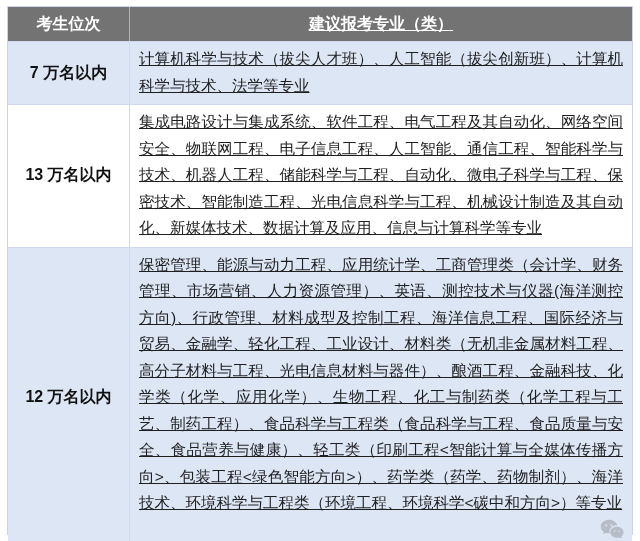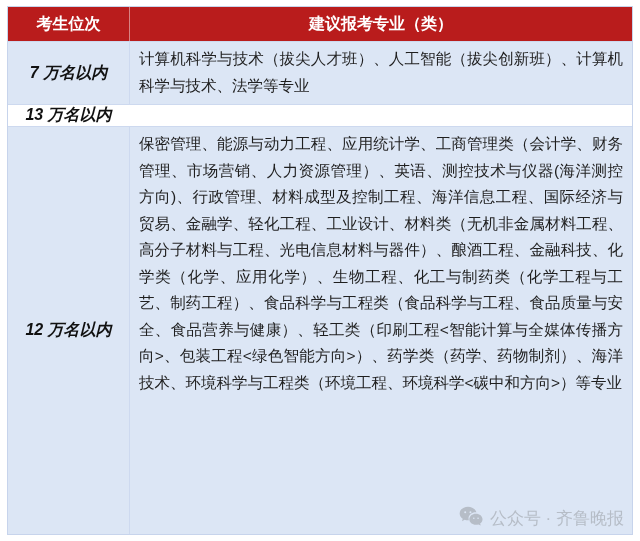--- a/index.html
+++ b/index.html
@@ -23,21 +23,21 @@
     display: flex;
     flex-direction: column;
   }
   .t-row {
     display: flex;
     flex-direction: row;
     border-top: 1px solid #cdd9ef;
   }
   .t-row.header-row {
     border-top: none;
-    background: #b91c1c;
+    background: #737373;
     min-height: 34px;
   }
   .t-row.stripe { background: #dce6f5; }
   .t-row.plain  { background: #ffffff; }
   .t-row.grow { flex: 1; }
 
   .cell {
     box-sizing: border-box;
   }
   .col-rank {
@@ -49,20 +49,21 @@
     text-align: center;
   }
   .col-majors {
     flex: 1;
     border-left: 1px solid #cdd9ef;
     padding: 4px 9px 5px 9px;
     font-size: 15.5px;
     line-height: 26.5px;
     color: #1f1f1f;
     text-align: justify;
+    text-decoration: underline;
   }
   .header-row .col-rank {
     color: #ffffff;
     font-weight: bold;
     font-size: 16px;
   }
   .header-row .col-majors {
     border-left: 1px solid rgba(255,255,255,0.45);
     display: flex;
     align-items: center;
@@ -70,21 +71,20 @@
     color: #ffffff;
     font-weight: bold;
     font-size: 16px;
     padding: 0;
     line-height: normal;
   }
   .rank-label {
     font-weight: bold;
     font-size: 16px;
     color: #111111;
-    font-style: italic;
   }
   .row3 .col-majors { padding-bottom: 30px; position: relative; }
   .watermark {
     position: absolute;
     right: 8px;
     bottom: 2px;
     display: flex;
     align-items: center;
     gap: 7px;
     color: #b6bdc7;
@@ -109,20 +109,21 @@
       <div class="cell col-rank">
         <span class="rank-label">7 万名以内</span>
       </div>
       <div class="cell col-majors">计算机科学与技术（拔尖人才班）、人工智能（拔尖创新班）、计算机科学与技术、法学等专业</div>
     </div>
 
     <div class="t-row plain">
       <div class="cell col-rank">
         <span class="rank-label">13 万名以内</span>
       </div>
+      <div class="cell col-majors">集成电路设计与集成系统、软件工程、电气工程及其自动化、网络空间安全、物联网工程、电子信息工程、人工智能、通信工程、智能科学与技术、机器人工程、储能科学与工程、自动化、微电子科学与工程、保密技术、智能制造工程、光电信息科学与工程、机械设计制造及其自动化、新媒体技术、数据计算及应用、信息与计算科学等专业</div>
     </div>
 
     <div class="t-row stripe grow row3">
       <div class="cell col-rank">
         <span class="rank-label">12 万名以内</span>
       </div>
       <div class="cell col-majors">
         <span>保密管理、能源与动力工程、应用统计学、工商管理类（会计学、财务管理、市场营销、人力资源管理）、英语、测控技术与仪器(海洋测控方向)、行政管理、材料成型及控制工程、海洋信息工程、国际经济与贸易、金融学、轻化工程、工业设计、材料类（无机非金属材料工程、高分子材料与工程、光电信息材料与器件）、酿酒工程、金融科技、化学类（化学、应用化学）、生物工程、化工与制药类（化学工程与工艺、制药工程）、食品科学与工程类（食品科学与工程、食品质量与安全、食品营养与健康）、轻工类（印刷工程&lt;智能计算与全媒体传播方向&gt;、包装工程&lt;绿色智能方向&gt;）、药学类（药学、药物制剂）、海洋技术、环境科学与工程类（环境工程、环境科学&lt;碳中和方向&gt;）等专业</span>
         <span class="watermark">
           <span class="wechat-icon">
@@ -132,19 +133,18 @@
                 <path d="M25.4 11.6c-5.5 0-9.9 3.7-9.9 8.3s4.4 8.3 9.9 8.3c1.3 0 2.6-.2 3.8-.6l3.4 1.8-.9-3c2.2-1.5 3.6-3.9 3.6-6.5 0-4.6-4.4-8.3-9.9-8.3z"></path>
               </g>
               <g fill="#dce6f5">
                 <circle cx="9.3" cy="9.2" r="1.5"></circle>
                 <circle cx="17.2" cy="9.2" r="1.5"></circle>
                 <circle cx="22.2" cy="18.3" r="1.2"></circle>
                 <circle cx="28.6" cy="18.3" r="1.2"></circle>
               </g>
             </svg>
           </span>
-          <span>公众号 · 齐鲁晚报</span>
         </span>
       </div>
     </div>
 
   </div>
 </div>
 
 </body></html>

